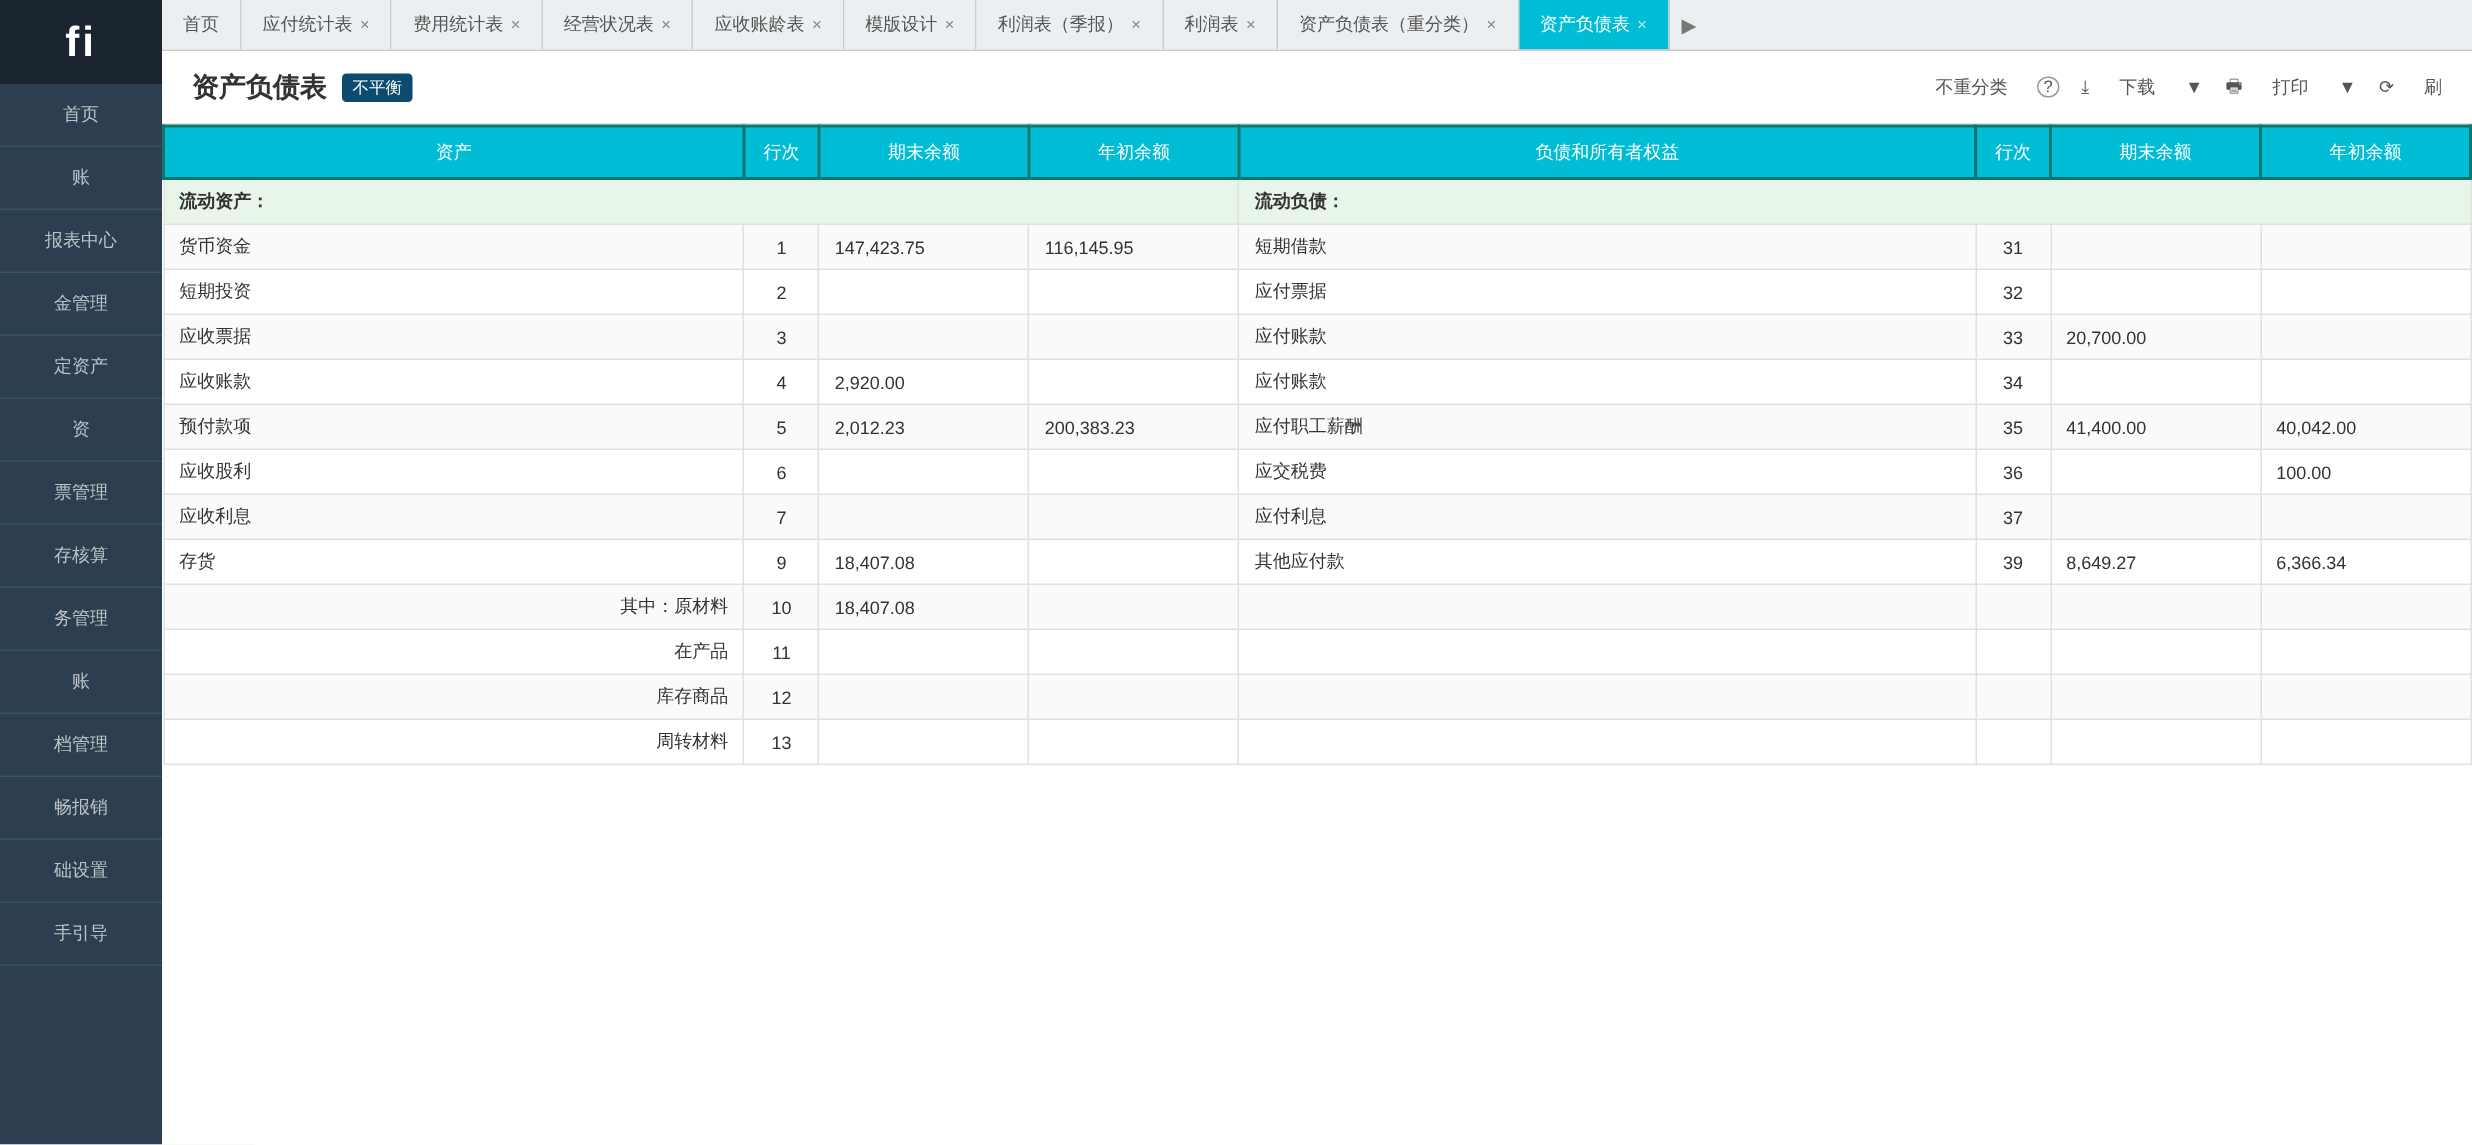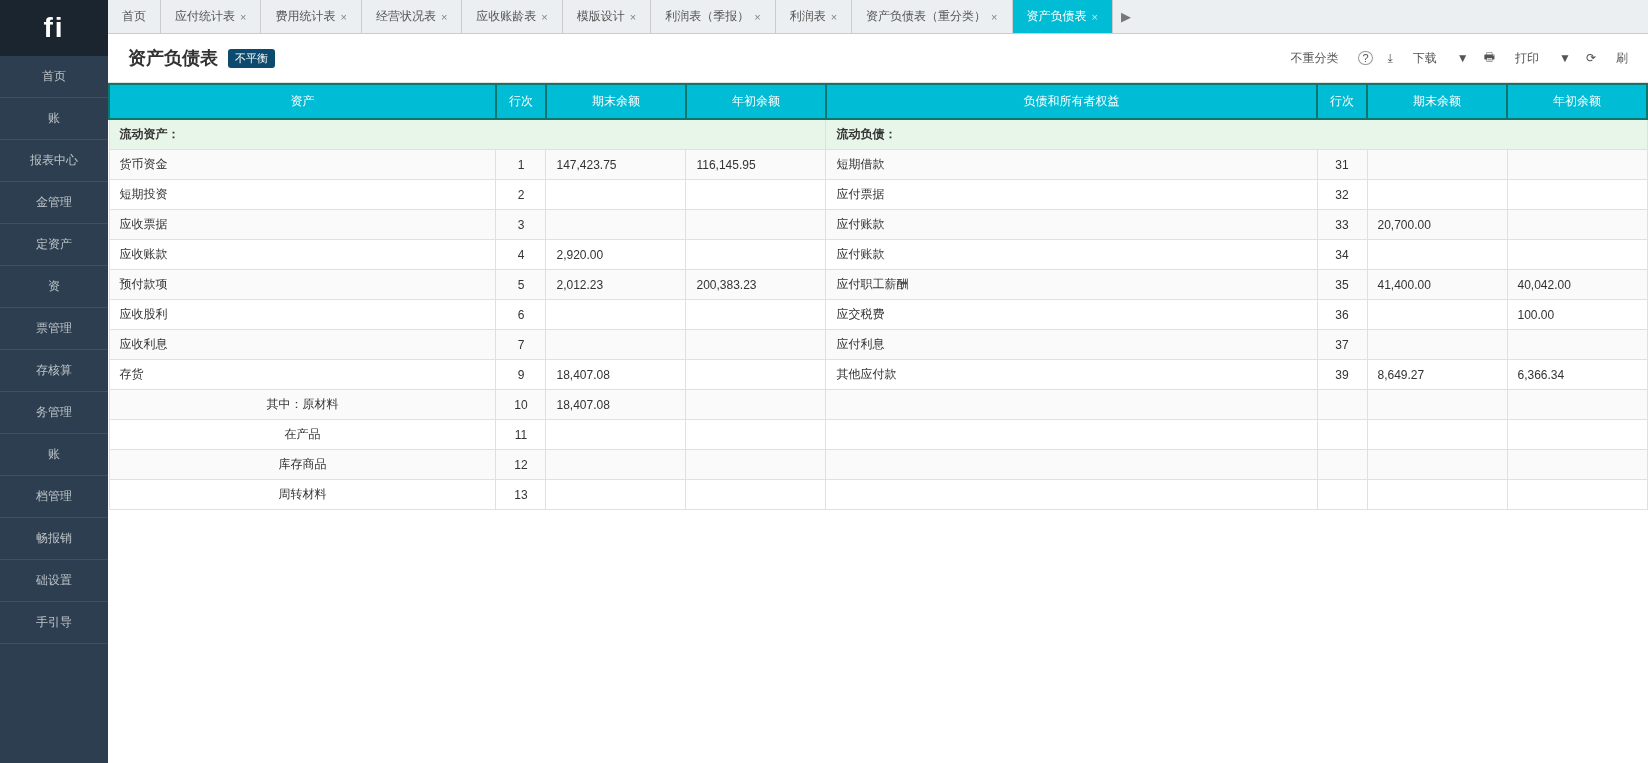--- a/index.html
+++ b/index.html
@@ -148,21 +148,21 @@
     }
     .report-table tbody tr:nth-child(odd) td { background: #fff; }
     .report-table tbody tr:nth-child(even) td { background: #fafafa; }
     .section-row td {
       background: #e8f5e9 !important;
       color: #2e7d32;
       font-weight: bold;
     }
     .amount-cell { text-align: left; }
     .label-cell { text-align: left; padding-left: 16px; }
-    .sub-label-cell { text-align: center; padding-left: 28px; }
+    .sub-label-cell { text-align: right; padding-left: 28px; }
     .row-num { color: #00bcd4; text-align: center; }
   </style>
 </head>
 <body>
 
 <div class="sidebar">
   <div class="sidebar-logo">fi</div>
   <div class="sidebar-item">首页</div>
   <div class="sidebar-item">账</div>
   <div class="sidebar-item">报表中心</div>

